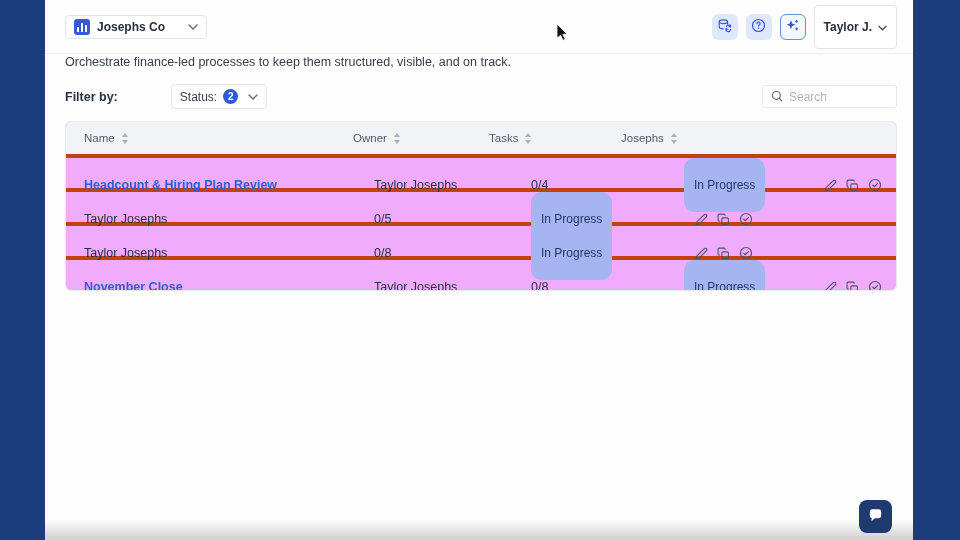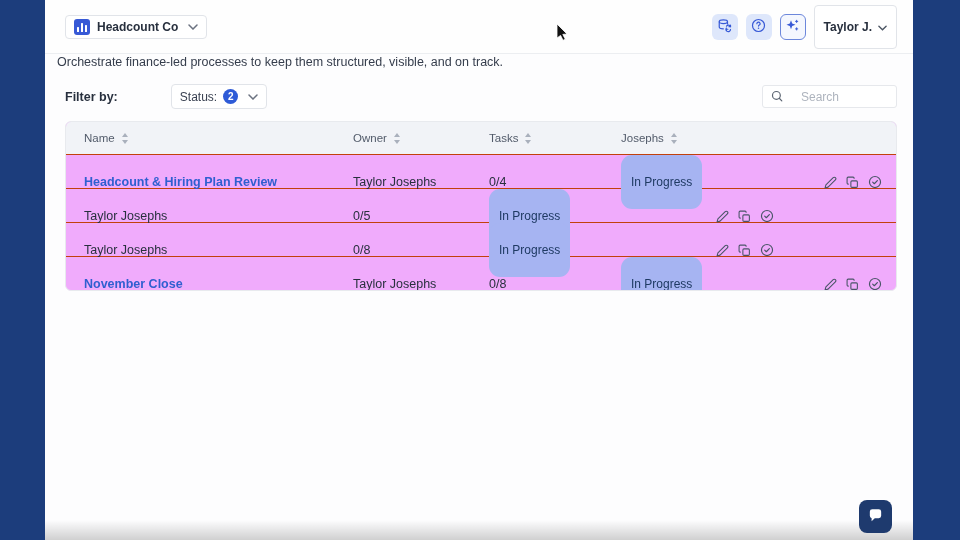--- a/index.html
+++ b/index.html
@@ -47,57 +47,57 @@
 
   
   .title-row { display:flex; align-items:center; justify-content:space-between; margin:17px 16px 0 20px; }
   .title-left { display:flex; align-items:center; gap:10px; }
   .page-title { font-size:22px; font-weight:bold; letter-spacing:0.2px; color:#222B3A; }
   .primary-btn {
     height:24px; padding:0 11px; background:#3759D6; color:#fff; border:none;
     border-radius:4px; font-size:12px; font-weight:bold; cursor:pointer;
     font-family:"Liberation Sans", sans-serif;
   }
-  .subtitle { margin:11px 12px 0; font-size:12.5px; color:#353D4C; }
+  .subtitle { margin:11px 20px 0; font-size:12.5px; color:#353D4C; }
 
   
   .filter-row { display:flex; align-items:center; justify-content:space-between; margin:15px 16px 0 20px; }
   .filter-left { display:flex; align-items:center; gap:20px; }
   .filter-label { font-size:12.5px; font-weight:bold; color:#28303E; }
   .status-select {
     display:flex; align-items:center; gap:6px; width:96px; height:25px;
     border:1px solid #E1E4E9; border-radius:4px; background:#fff; padding:0 8px;
     font-size:12px; color:#3A4252; cursor:pointer;margin-left:33px;
   }
   .count-badge {
     width:15px; height:15px; border-radius:50%; background:#2E5BD7; color:#fff;
     font-size:10px; font-weight:bold; display:flex; align-items:center; justify-content:center;
   }
   .search-box {
-    display:flex; align-items:center; gap:18px; width:135px; height:23px;
+    display:flex; align-items:center; gap:6px; width:135px; height:23px;
     border:1px solid #E6E8EC; border-radius:3px; background:#fff; padding:0 8px;
   }
   .search-box input {
     border:none; outline:none; width:100%; font-size:12px; color:#3A4252;
     font-family:"Liberation Sans", sans-serif; background:transparent;
   }
   .search-box input::placeholder { color:#AEB4BE; }
 
   
   .table-card {
     margin:12px 16px 0 20px; background:#f0abfc; border:1px solid #E8EAEE;
     border-radius:6px; overflow:hidden;
   }
   .t-head, .t-row {
     display:grid; grid-template-columns:287px 136px 132px 1fr 108px; align-items:center;
   }
   .t-head { height:32px; background:#F1F3F7; }
   .t-head .cell { display:flex; align-items:center; gap:6px; font-size:11.5px; color:#525B6A; }
   .cell:first-child { padding-left:18px; }
-  .t-row { height:34px; border-top:1px solid #c2410c; font-size:12.5px; }
+  .t-row { height:34px; border-top:4px solid #c2410c; font-size:12.5px;gap:21px; }
   .t-row .name a { color:#2F5FD0; text-decoration:none; font-weight:bold; cursor:pointer; }
   .t-row .owner, .t-row .tasks { color:#28303E; }
   .pill {
     display:inline-block; background:#A6B4F2; color:#1F3A63; font-size:12px; font-weight:normal;
     padding:20px 10px; border-radius:11px;
   }
   .actions { display:flex; align-items:center; justify-content:flex-end; gap:9px; padding-right:14px; }
   .row-icon { background:none; border:none; cursor:pointer; display:flex; padding:0; }
 
   
@@ -121,21 +121,21 @@
 
 <div class="app">
 
   <header class="topbar">
     <div class="company-select">
       <span class="company-logo">
           <i></i>
           <i></i>
           <i></i>
         </span>
-      <span>Headcount Co</span>
+      <span>Josephs Co</span>
       <span class="chev">
         <svg width="10" height="6" viewBox="0 0 10 6" fill="none">
             <path d="M1 1l4 4 4-4" stroke="#6B7280" stroke-width="1.5" stroke-linecap="round"></path>
           </svg>
       </span>
     </div>
 
     <div class="topbar-right">
       <button class="icon-btn">
         <span>

